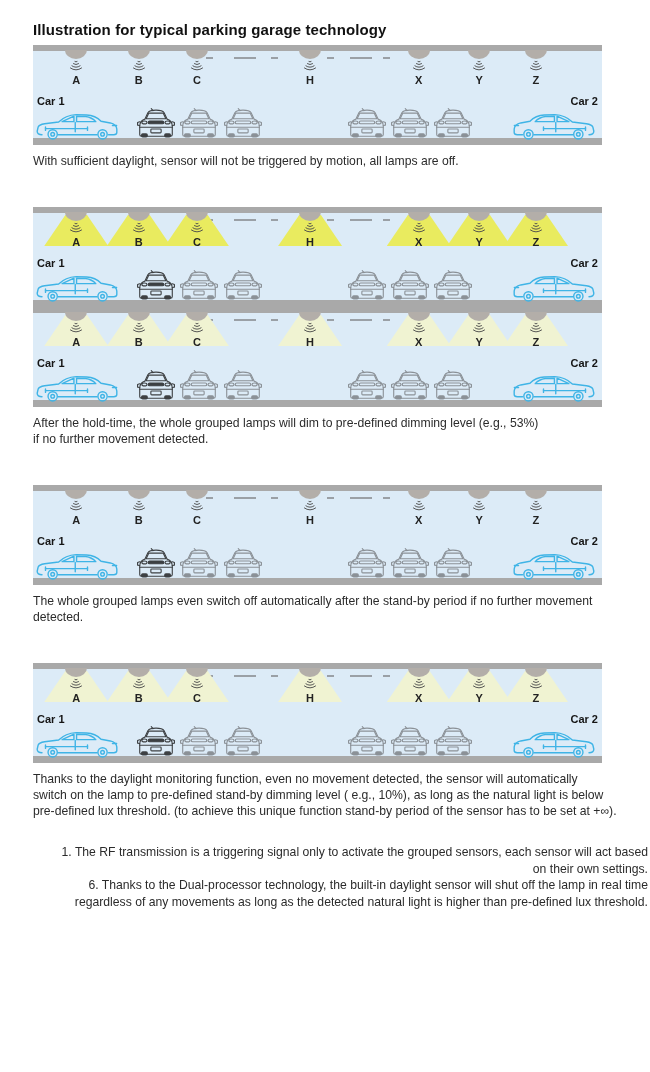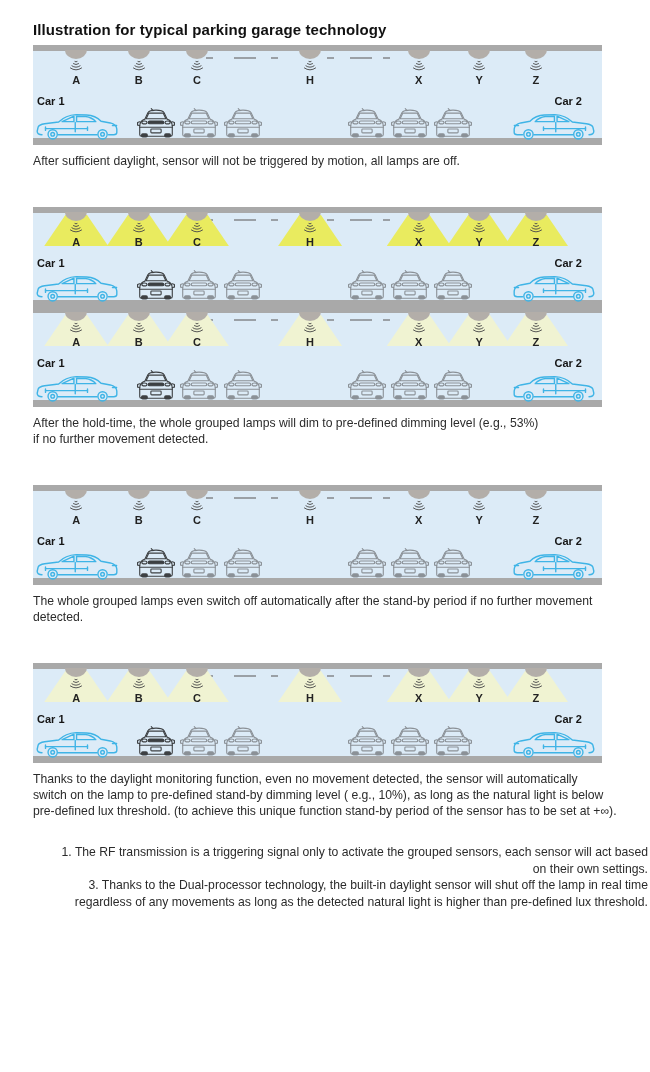--- a/index.html
+++ b/index.html
@@ -38,21 +38,21 @@
   .waves { position:absolute; top:10px; left:18px; z-index:3; }
   .sensor-letter {
     position:absolute; top:24px; left:0; width:64px; text-align:center;
     font-size:11px; font-weight:bold; color:#222; z-index:3;
   }
 
   .dash { position:absolute; top:12px; height:2px; background:#9aa0a6; }
 
   .car-label { position:absolute; top:50px; font-size:11px; font-weight:bold; color:#151515; }
   .car1-label { left:4px; }
-  .car2-label { right:20px; }
+  .car2-label { right:4px; }
 
   .side-car { position:absolute; bottom:4px; line-height:0; }
   .side-car.car1 { left:2px; }
   .side-car.car2 { right:6px; transform:scaleX(-1); }
   .front-car { position:absolute; bottom:7px; width:40px; margin-left:-20px; line-height:0; }
 
   .caption {
     margin:8px 0 38px 0; font-size:12.2px; line-height:16px; color:#2b2b2b;
     white-space:pre-line; width:612px;
   }
@@ -261,21 +261,21 @@
               <circle cx="77.2" cy="26.5" r="2.1"></circle>
     <path d="M31 12 L44.5 5.8 L44.5 12 Z"></path>
     <path d="M47.5 5.8 L58 6.2 Q65 7.2 69.5 12 L47.5 12 Z"></path>
     <path d="M46 13 L46 23.5"></path>
     <path d="M12 20 L60 20"></path>
               <path d="M60 18 L60 22"></path>
               <path d="M12 18 L12 22"></path>
     <path d="M88.5 16.5 L93.3 16.5"></path>
   </svg></div>
         </div>
-    <p class="caption">After sufficient daylight, sensor will not be triggered by motion, all lamps are off.</p>
+    <p class="caption">With sufficient daylight, sensor will not be triggered by motion, all lamps are off.</p>
   </section>
 
   <section class="panel">
     <div class="garage">
       <div class="bar ceiling"></div>
       <div class="bar floor"></div>
       <div class="car-label car1-label">Car 1</div>
       <div class="car-label car2-label">Car 2</div>
     <div class="sensor" style="left: 7.6%;">
             <div class="cone on"></div>
@@ -1092,16 +1092,16 @@
         </div>
     <p class="caption">Thanks to the daylight monitoring function, even no movement detected, the sensor will automatically
 switch on the lamp to pre-defined stand-by dimming level ( e.g., 10%), as long as the natural light is below
 pre-defined lux threshold. (to achieve this unique function stand-by period of the sensor has to be set at +∞).</p>
   </section>
 </div>
 
   <div class="notes">
     <p>1. The RF transmission is a triggering signal only to activate the grouped sensors, each sensor will act based
 &nbsp;&nbsp;&nbsp;&nbsp; on their own settings.</p>
-    <p>3. Thanks to the Dual-processor technology, the built-in daylight sensor will shut off the lamp in real time
+    <p>6. Thanks to the Dual-processor technology, the built-in daylight sensor will shut off the lamp in real time
 regardless of any movements as long as the detected natural light is higher than pre-defined lux threshold.</p>
   </div>
 </div>
 
 </body></html>

